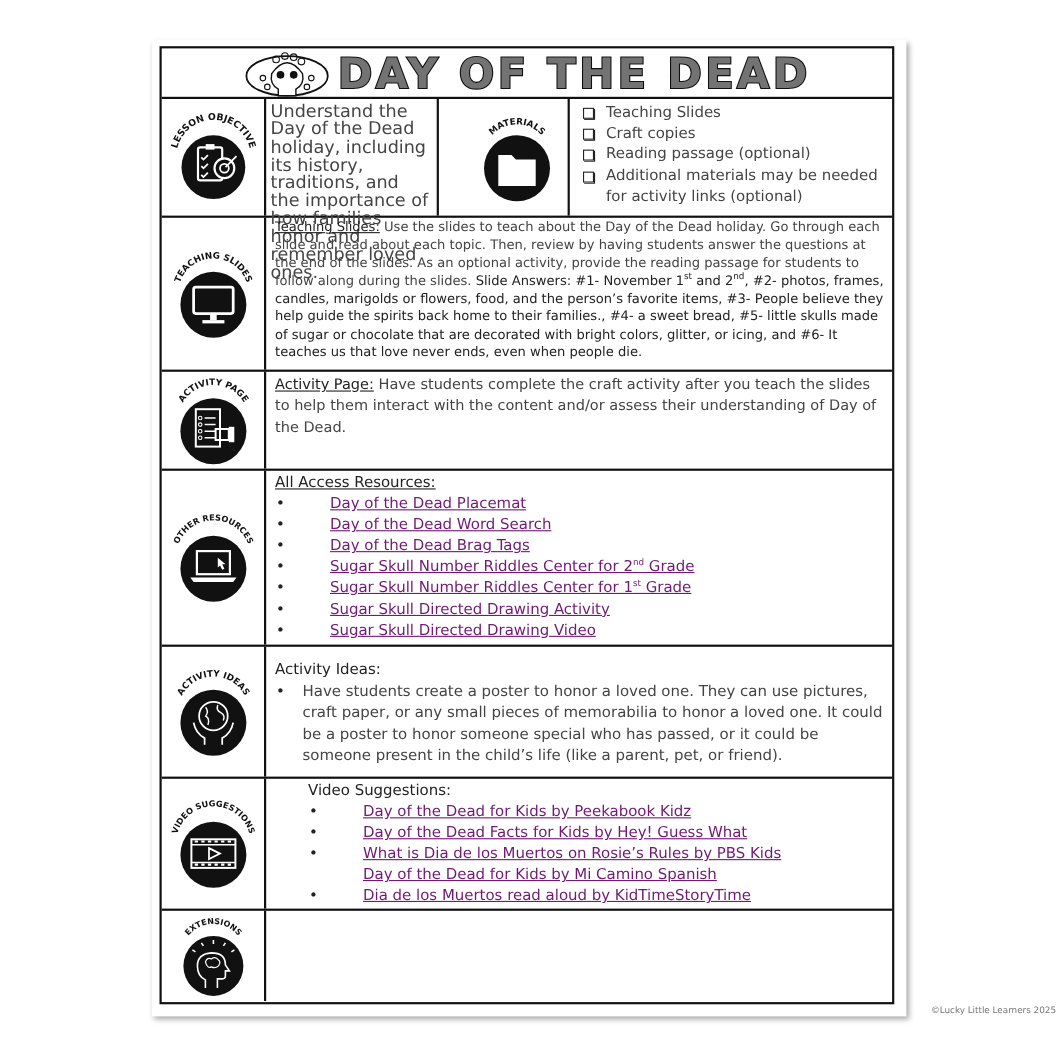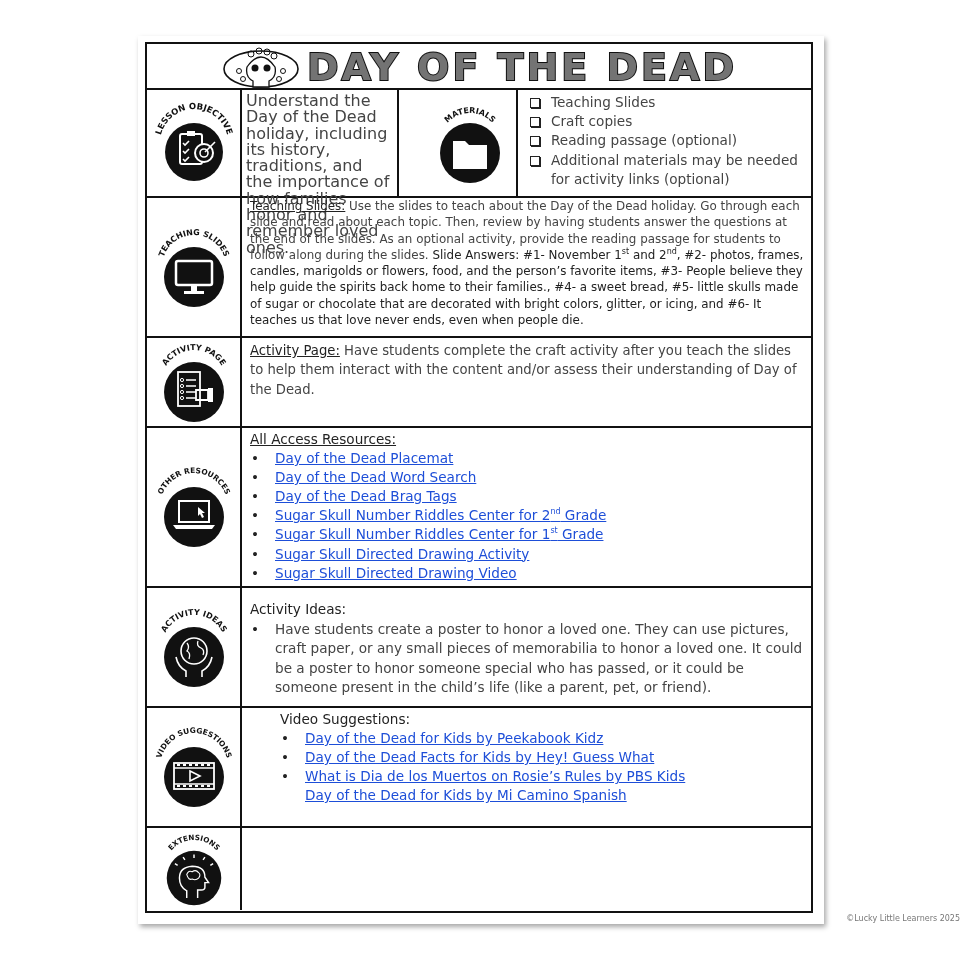--- a/index.html
+++ b/index.html
@@ -29,21 +29,21 @@
     font-family:"DejaVu Sans", sans-serif; font-weight:bold; font-size:38px; letter-spacing:3px;
     color:#737373; -webkit-text-stroke:2px #111; paint-order: stroke fill; margin-left:6px;
   }
   .skull-icon { width:80px; height:44px; }
   .heading-u { color:#222; text-decoration:underline; }
   .heading { color:#222; }
   .dark { color:#222; }
   ul { margin:0; padding:0; list-style:none; }
   li { position:relative; padding-left:25px; }
   li.bullet::before { content:"•"; position:absolute; left:1px; top:0; color:#222; }
-  a.link { color:#1d4ed8; text-decoration:underline; }
+  a.link { color:#701a75; text-decoration:underline;margin-left:25px; }
   .footer { position:absolute; left:0; width:960px; top:914px; text-align:right; font-size:8px; color:#777; }
   sup { font-size:8px; line-height:0; }
   .checkbox { display:inline-block; width:10px; height:10px; border:1.5px solid #222; box-sizing:border-box; box-shadow:1px 1px 0 #222; margin-right:14px; vertical-align:-1px; }
   .mat-list li { padding-left:27px; }
   .mat-list .cb { position:absolute; left:6px; top:5px; }
 </style>
 </head>
 <body>
 
 <div class="page"></div>
@@ -212,20 +212,21 @@
         <path d="M40 48 l10 5 l-10 5z" fill="none" stroke="#fff" stroke-width="1.6"></path>
       </svg>
     </div>
     <div class="content-cell" style="font-size:13.6px; line-height:19.1px; padding-top:2px;padding-left:38px;">
       <div class="heading">Video Suggestions:</div>
       <ul>
         <li class="bullet"><a class="link">Day of the Dead for Kids by Peekabook Kidz</a></li>
         <li class="bullet"><a class="link">Day of the Dead Facts for Kids by Hey! Guess What</a></li>
         <li class="bullet"><a class="link">What is Dia de los Muertos on Rosie’s Rules by PBS Kids</a></li>
         <li><a class="link">Day of the Dead for Kids by Mi Camino Spanish</a></li>
+        <li class="bullet"><a class="link">Dia de los Muertos read aloud by KidTimeStoryTime</a></li>
       </ul>
     </div>
   </div>
 
   <div class="row" style="top:784px; height:82px;">
     <div class="icon-cell">
       <svg class="badge" style="width:80px;height:80px;" viewBox="0 0 88 88">
         <defs>
             <path id="arc8" d="M12 44 A32 32 0 0 1 76 44"></path>
           </defs>

